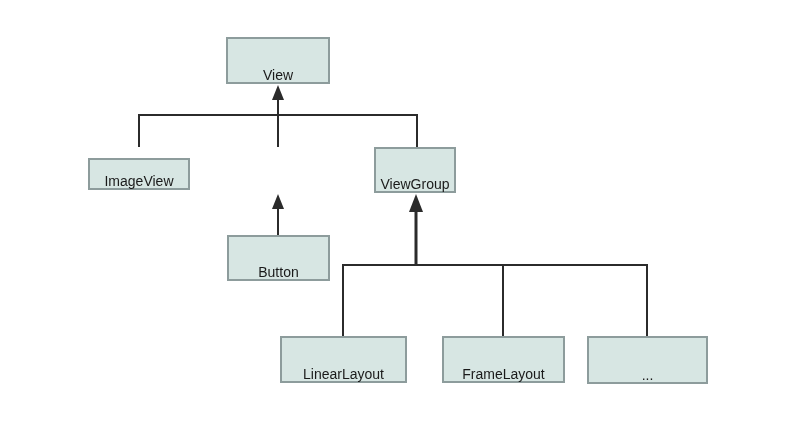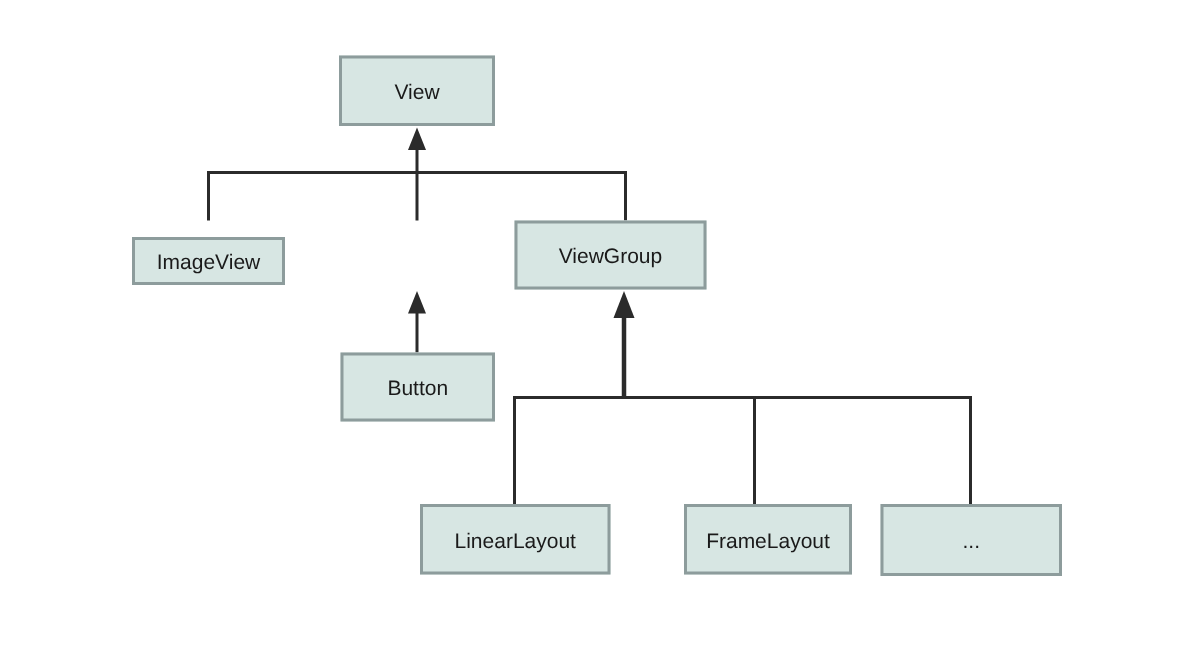--- a/index.html
+++ b/index.html
@@ -25,21 +25,21 @@
     width: 800px; height: 441px;
   }
   .edges line { stroke: var(--line); stroke-width: 2; }
   .edges line.thick { stroke-width: 3; }
   .edges polygon { fill: var(--line); }
   .node {
     position: absolute;
     background: var(--node-fill);
     border: 2px solid var(--node-border);
     display: flex;
-    align-items: center;
+    align-items: flex-end;
     justify-content: center;
   }
   .node span {
     color: var(--text);
     font-size: 14px;
     line-height: 1;
     white-space: nowrap;
   }
 </style>
 </head>
@@ -69,33 +69,33 @@
 
   <div class="node" style="left:226px; top:37px; width:104px; height:47px">
     <span>View</span>
   </div>
 
   <div class="node" style="left:88px; top:158px; width:102px; height:32px">
     <span>ImageView</span>
   </div>
 
 
-  <div class="node" style="left:343px; top:147px; width:128px; height:46px">
+  <div class="node" style="left:374px; top:147px; width:82px; height:46px">
     <span>ViewGroup</span>
   </div>
 
   <div class="node" style="left:280px; top:336px; width:127px; height:47px">
     <span>LinearLayout</span>
   </div>
 
   <div class="node" style="left:227px; top:235px; width:103px; height:46px">
     <span>Button</span>
   </div>
 
-  <div class="node" style="left:456px; top:336px; width:112px; height:47px">
+  <div class="node" style="left:442px; top:336px; width:123px; height:47px">
     <span>FrameLayout</span>
   </div>
 
   <div class="node" style="left:587px; top:336px; width:121px; height:48px">
     <span>...</span>
   </div>
 
 </div>
 
 </body></html>

